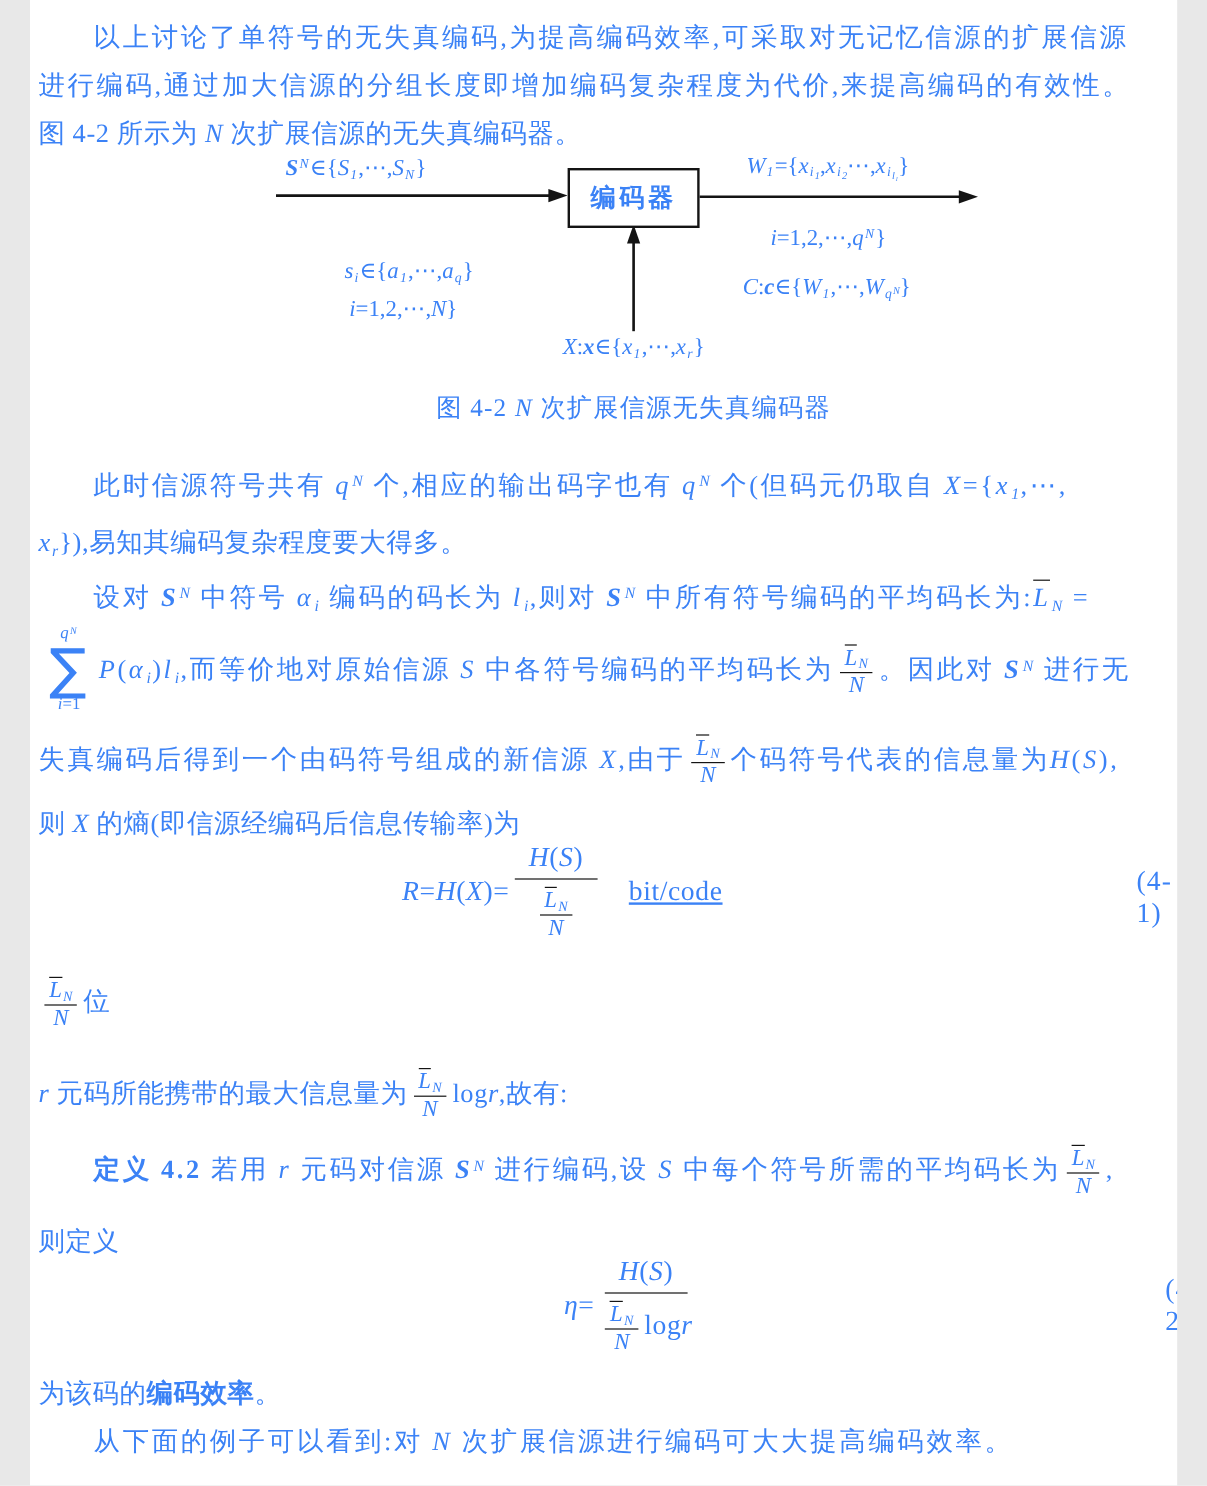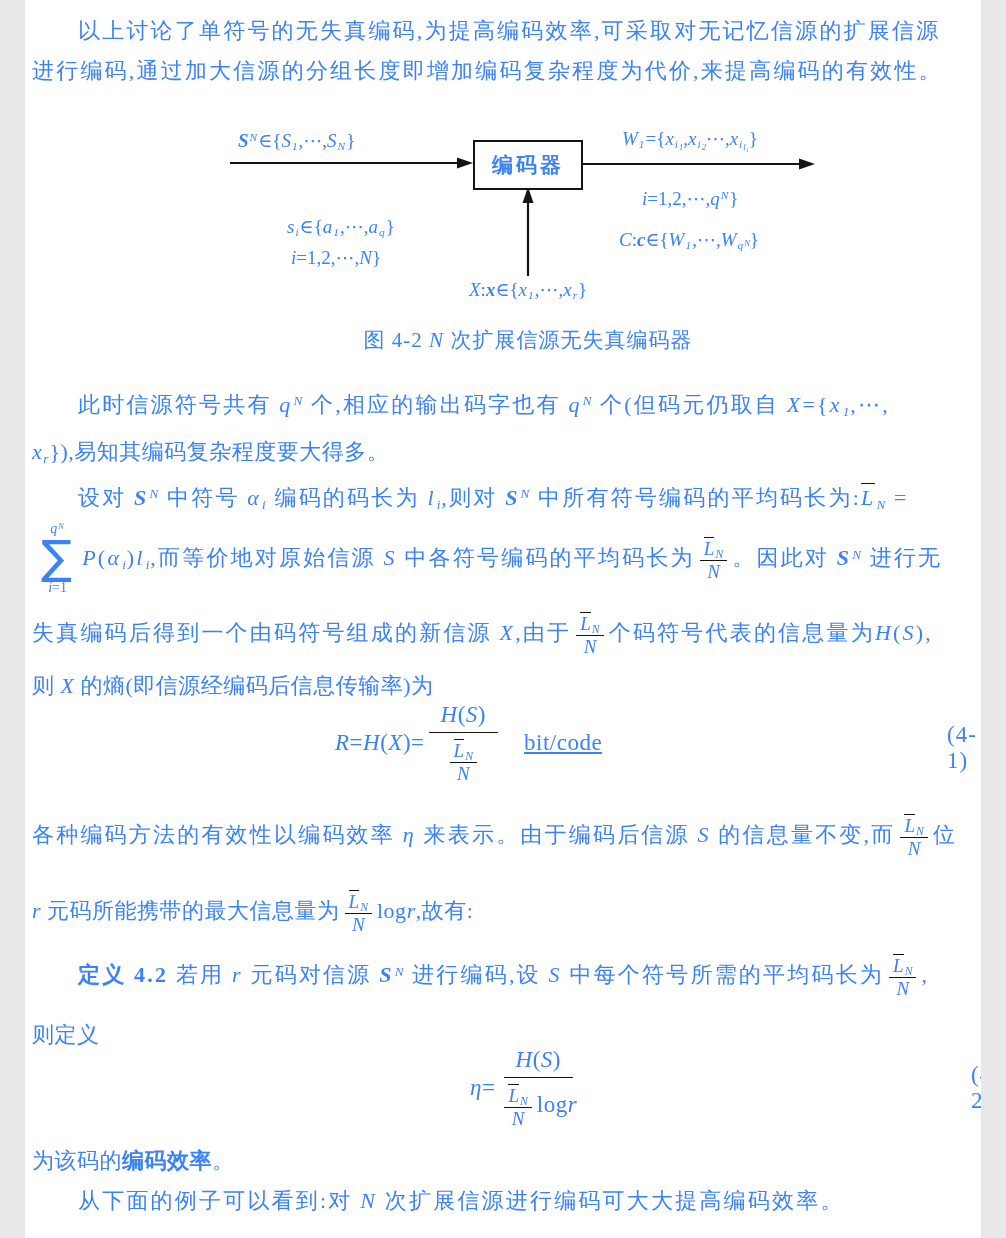--- a/index.html
+++ b/index.html
@@ -51,20 +51,21 @@
   }
   #fig-caption{position:absolute;left:0;top:198px;width:100%;text-align:center;font-size:21px;letter-spacing:1px;}
 </style>
 </head>
 <body>
 
 <div id="page">
 
   <div class="tline ls2" style="left:53px;top:16px;"><span class="seg-r">以上讨论了单符号的无失真编码,为提高编码效率,可采取对无记忆信源的扩展信源</span></div>
   <div class="tline ls2" style="left:7px;top:56px;"><span class="seg-r">进行编码,通过加大信源的分组长度即增加编码复杂程度为代价,来提高编码的有效性。</span></div>
+  <div class="tline" style="left:7px;top:96px;"><span class="seg-r">图 4-2 所示为 </span><span class="seg-i">N</span><span class="seg-r"> 次扩展信源的无失真编码器。</span></div>
 
   <div id="diagram">
     <svg width="1006" height="232" viewBox="0 0 1006 232">
       <g>
         <line x1="205" y1="35" x2="436" y2="35" stroke="#141414" stroke-width="2.2"></line>
         <polygon points="448,35 432,29.5 432,40.5" fill="#141414"></polygon>
       </g>
       <g>
         <line x1="557" y1="36" x2="776" y2="36" stroke="#141414" stroke-width="2.2"></line>
         <polygon points="790,36 774,30.5 774,41.5" fill="#141414"></polygon>
@@ -129,21 +130,20 @@
           <span class="fnum"><span class="ovl">L</span><span class="fsub">N</span></span>
           <span class="fden">N</span>
         </span>
       </span>
     </span>
     <span class="equnit">bit/code</span>
   </div>
   <span class="eqnum" style="left:922px;top:722px;">(4-1)</span>
 
   <div class="tline ls2 flexline" style="left:7px;top:802px;height:66px;">
-    <span><span class="seg-r">各种编码方法的有效性以编码效率 </span><span class="seg-i">η</span><span class="seg-r"> 来表示。由于编码后信源 </span><span class="seg-i">S</span><span class="seg-r"> 的信息量不变,而</span></span>
     <span class="frac">
       <span class="fnum"><span class="ovl">L</span><span class="fsub">N</span></span>
       <span class="fden">N</span>
     </span>
     <span><span class="seg-r">位</span></span>
   </div>
 
   <div class="tline flexline" style="left:7px;top:878px;height:66px;">
     <span><span class="seg-i">r</span><span class="seg-r"> 元码所能携带的最大信息量为</span></span>
     <span class="frac">

